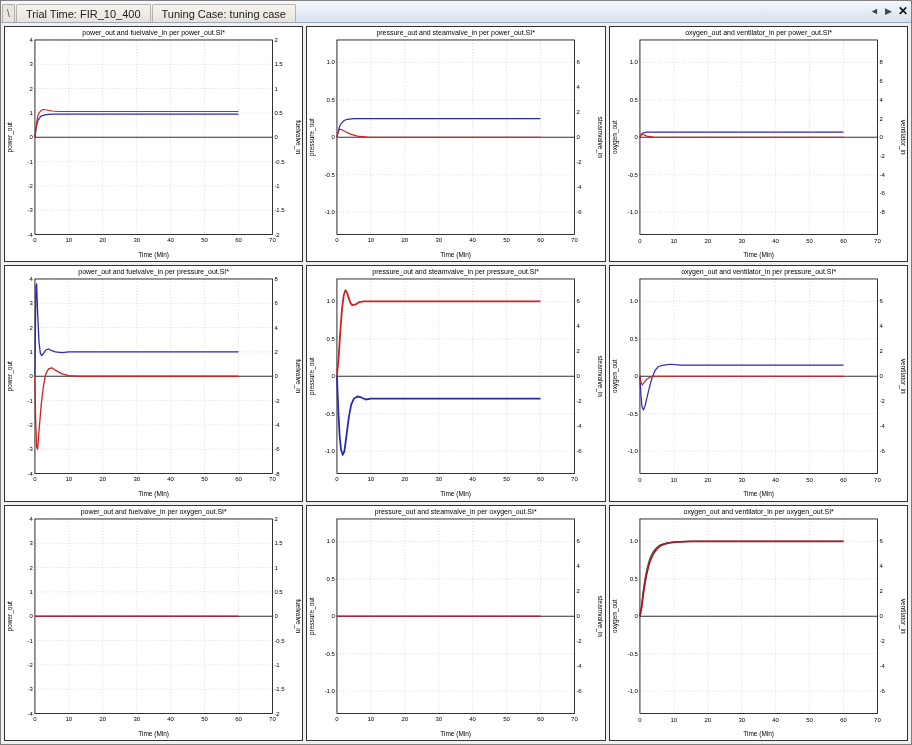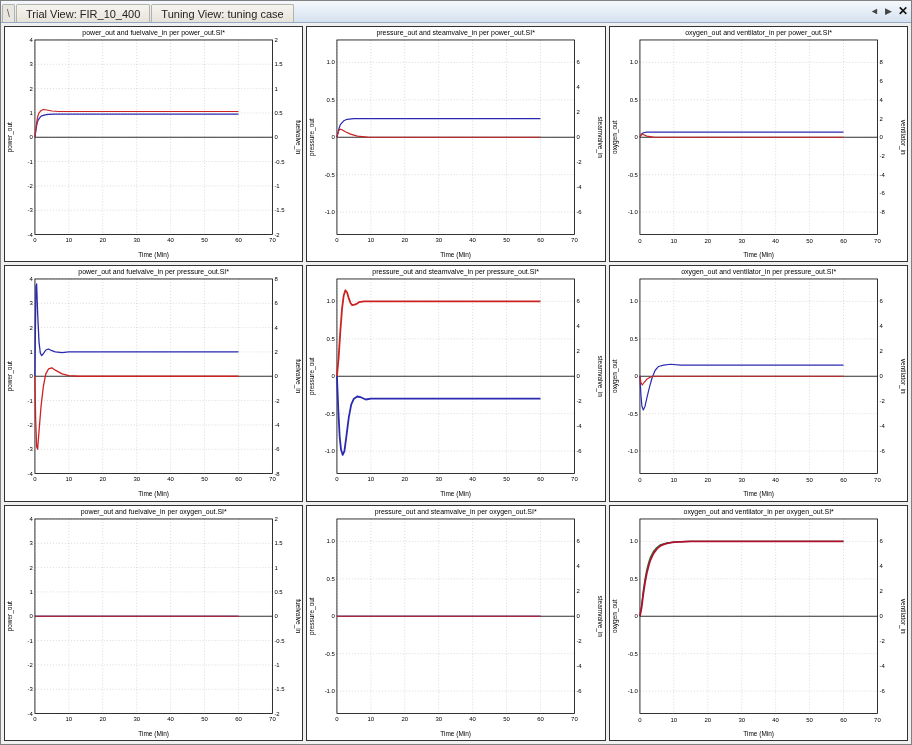--- a/index.html
+++ b/index.html
@@ -27,24 +27,24 @@
   .axis-label{font-size:6.5px;}
 </style>
 </head>
 <body>
 
 <div class="window">
   <div class="tabbar">
     <div class="dock-handle">\</div>
     <div class="tabs">
         <div class="tab">
-          <span>Trial View: FIR_10_400</span>
+          <span>Trial Time: FIR_10_400</span>
         </div>
         <div class="tab">
-          <span>Tuning View: tuning case</span>
+          <span>Tuning Case: tuning case</span>
         </div>
       </div>
     <div class="tab-controls">
       <span class="navbtn">◄</span>
       <span class="navbtn">▶</span>
       <span class="closebtn">✕</span>
     </div>
   </div>
   <div class="charts">
       <div class="chart-panel">

